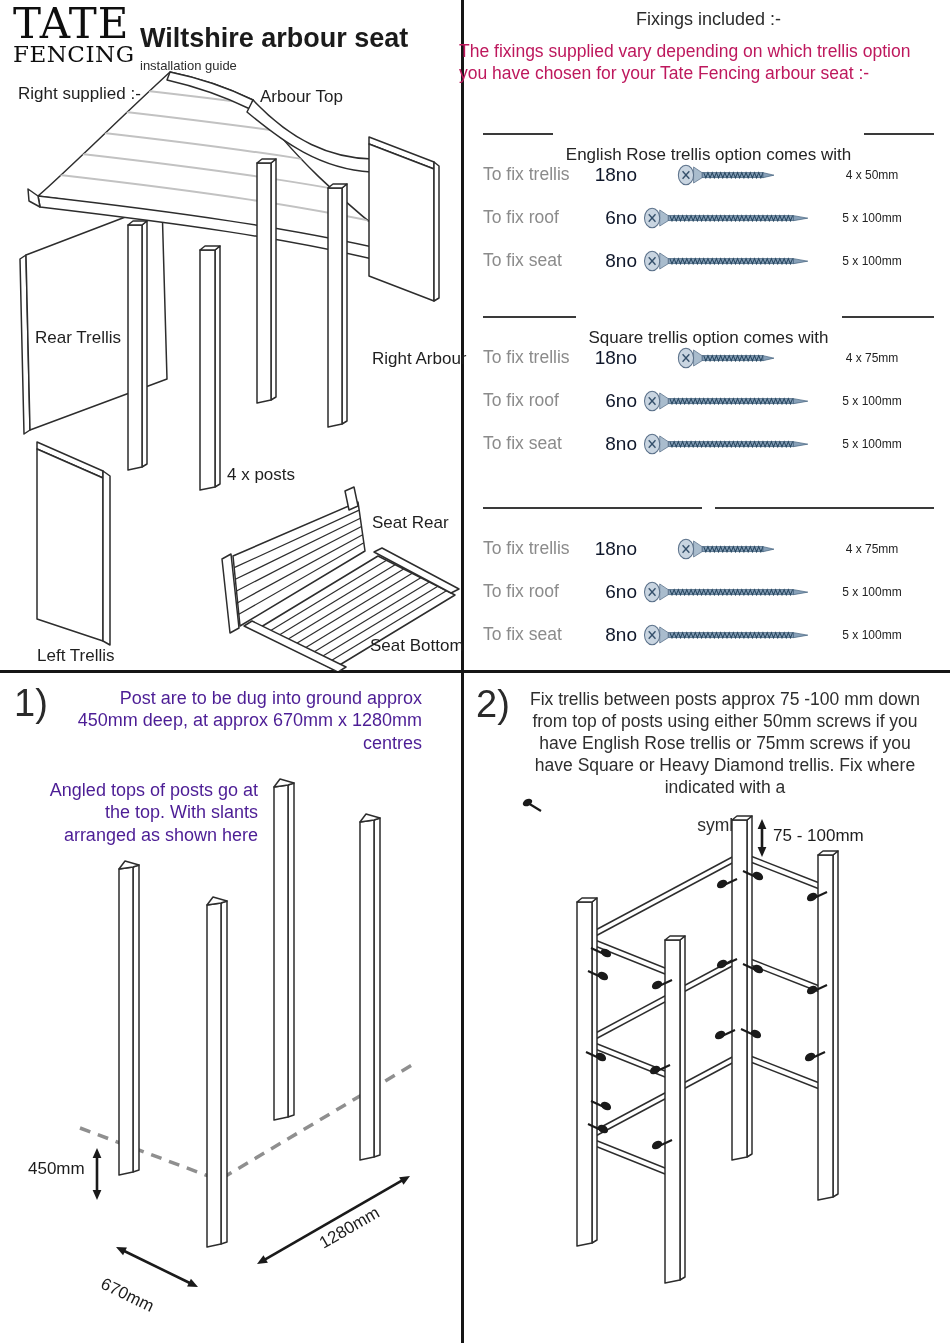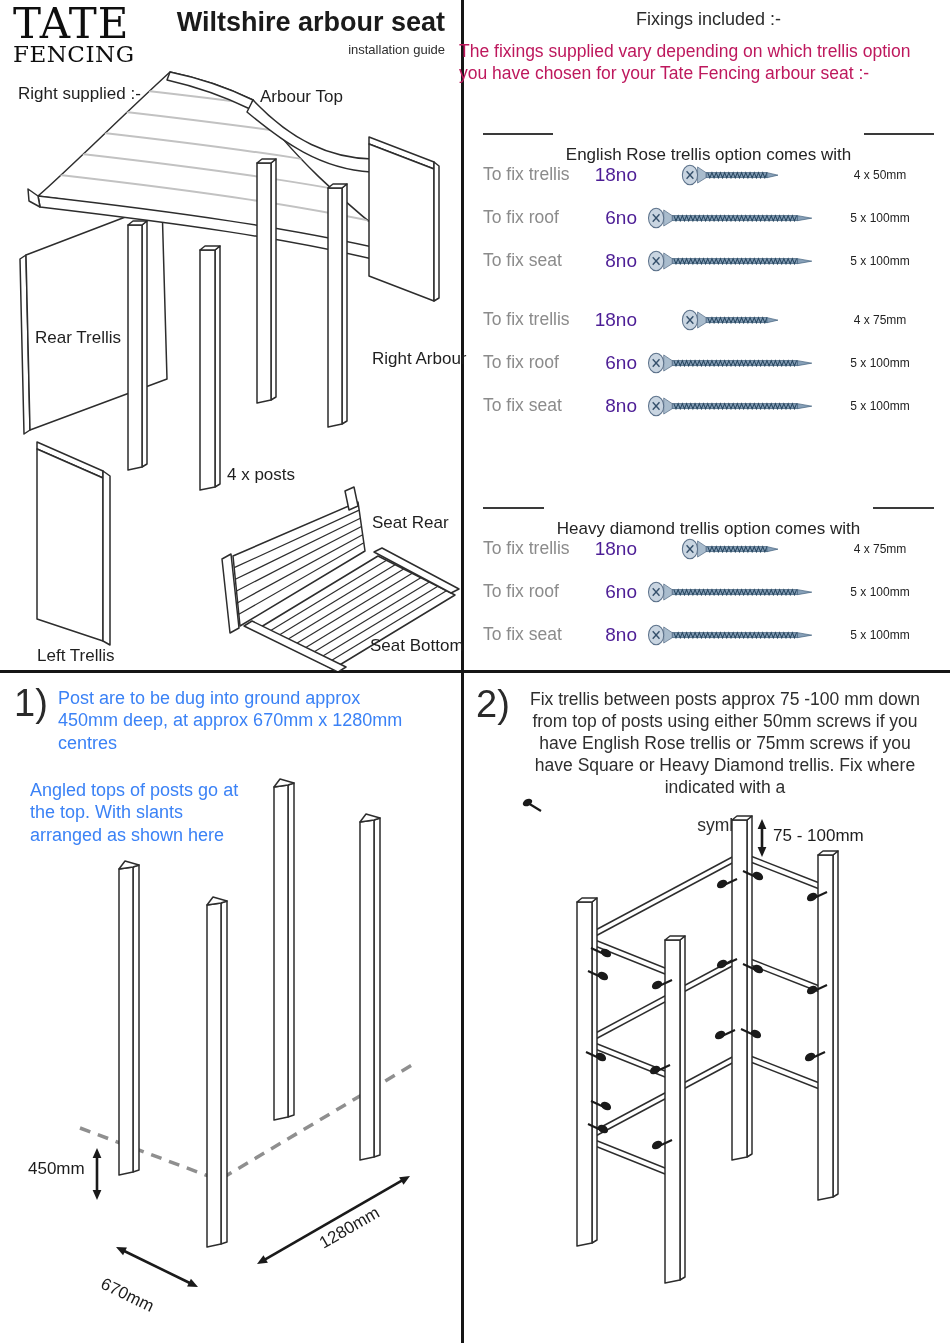--- a/index.html
+++ b/index.html
@@ -6,42 +6,42 @@
   .page{position:relative;width:950px;height:1343px;background:#fff;overflow:hidden;
         font-family:"Liberation Sans",sans-serif;color:#2d2d2d;}
   .abs{position:absolute;}
   .divider-v{left:461px;top:0;width:3px;height:1343px;background:#161616;}
   .divider-h{left:0;top:670px;width:950px;height:3px;background:#161616;}
 
   .logo{left:13px;top:3px;color:#0e0e0e;font-family:"DejaVu Serif",serif;font-weight:400;}
   .logo-top{font-size:42px;line-height:1.0;letter-spacing:1px;}
   .logo-bottom{font-size:23px;line-height:.9;letter-spacing:.5px;margin-top:-1px;}
 
-  .title-block{left:140px;top:8px;width:305px;text-align:right;}
+  .title-block{left:140px;top:24px;width:305px;text-align:left;}
   .title{font-size:27px;font-weight:700;color:#1b1b1b;line-height:1.1;}
   .subtitle{font-size:13px;margin-top:4px;color:#2d2d2d;}
 
   .lbl{font-size:17px;color:#1f1f1f;white-space:nowrap;}
 
   .fx-title{left:467px;top:9px;width:483px;text-align:center;font-size:18px;color:#2b2b2b;}
   .fx-intro{left:459px;top:40px;width:479px;text-align:left;font-size:17.5px;line-height:1.26;color:#be185d;}
 
   .option{left:467px;width:483px;}
   .opt-heading{display:flex;align-items:center;gap:13px;padding:0 16px;height:38px;
                font-size:17px;color:#242424;}
   .opt-heading .hline{flex:1;height:2px;background:#3a3a3a;}
   .opt-heading .htxt{white-space:nowrap;margin-top:41px;}
-  .screw-row{display:flex;align-items:center;height:43px;padding:0 14px 0 16px;}
+  .screw-row{display:flex;align-items:center;height:43px;padding:0 22px 0 16px;}
   .sr-label{width:100px;font-size:17.5px;color:#8b8b8b;}
-  .sr-qty{width:54px;text-align:right;font-size:19px;color:#4c1d95;}
+  .sr-qty{width:54px;text-align:right;font-size:19px;color:#0f172a;}
   .sr-screw{flex:1;display:flex;justify-content:center;align-items:center;}
   .sr-size{width:112px;text-align:center;font-size:12px;color:#232323;}
 
   .step-num{font-size:38px;color:#2a2a2a;}
-  .step-text{text-align:left;font-size:18px;line-height:1.24;color:#3b82f6;}
+  .step-text{text-align:right;font-size:18px;line-height:1.24;color:#4c1d95;}
   .step2-text{text-align:center;font-size:17.5px;line-height:1.26;color:#2e2e2e;}
   .dim{font-size:17px;color:#1d1d1d;white-space:nowrap;}
   .rot{transform-origin:0 0;}
   .pin-inline{vertical-align:-2px;margin:0 3px;}
   svg{display:block;}
   .sr-screw svg{display:inline-block;}
 </style>
 </head>
 <body>
 
@@ -178,20 +178,25 @@
             <ellipse cx="10" cy="13" rx="9" ry="11.5" fill="#c9d5e1" stroke="#5a7089" stroke-width="1.2"></ellipse>
             <line x1="6" y1="8.5" x2="14" y2="17.5" stroke="#35506b" stroke-width="1.6"></line>
             <line x1="14" y1="8.5" x2="6" y2="17.5" stroke="#35506b" stroke-width="1.6"></line>
           </svg>
         </div>
       <div class="sr-size">5 x 100mm</div>
     </div>
   </div>
 
   <div class="abs option" style="top:298px;">
+    <div class="opt-heading">
+      <div class="hline"></div>
+      <div class="htxt">Square trellis option comes with</div>
+      <div class="hline"></div>
+    </div>
     <div class="screw-row">
       <div class="sr-label">To fix trellis</div>
       <div class="sr-qty">18no</div>
       <div class="sr-screw">
           <svg viewBox="0 0 117 26" width="100" height="22">
             <rect x="29" y="10.2" width="72" height="6" fill="#87a0b8" stroke="#3f5d79" stroke-width="0.8"></rect>
             <path d="M31,10.2 L33.5,16.4 L36,10.2 L38.5,16.4 L41,10.2 L43.5,16.4 L46,10.2 L48.5,16.4 L51,10.2 L53.5,16.4 L56,10.2 L58.5,16.4 L61,10.2 L63.5,16.4 L66,10.2 L68.5,16.4 L71,10.2 L73.5,16.4 L76,10.2 L78.5,16.4 L81,10.2 L83.5,16.4 L86,10.2 L88.5,16.4 L91,10.2 L93.5,16.4 L96,10.2 L98.5,16.4 L101,10.2" fill="none" stroke="#27465f" stroke-width="1.2"></path>
             <polygon points="101,10.2 114,13.2 101,16.2" fill="#87a0b8" stroke="#3f5d79" stroke-width="0.8"></polygon>
             <polygon points="19,3.5 29,10.2 29,16.2 19,22.5" fill="#a9bccd" stroke="#5a7089" stroke-width="0.9"></polygon>
             <ellipse cx="10" cy="13" rx="9" ry="11.5" fill="#c9d5e1" stroke="#5a7089" stroke-width="1.2"></ellipse>
@@ -231,21 +236,20 @@
             <line x1="14" y1="8.5" x2="6" y2="17.5" stroke="#35506b" stroke-width="1.6"></line>
           </svg>
         </div>
       <div class="sr-size">5 x 100mm</div>
     </div>
   </div>
 
   <div class="abs option" style="top:489px;">
     <div class="opt-heading">
       <div class="hline"></div>
-      <div class="htxt">Heavy diamond trellis option comes with</div>
       <div class="hline"></div>
     </div>
     <div class="screw-row">
       <div class="sr-label">To fix trellis</div>
       <div class="sr-qty">18no</div>
       <div class="sr-screw">
           <svg viewBox="0 0 117 26" width="100" height="22">
             <rect x="29" y="10.2" width="72" height="6" fill="#87a0b8" stroke="#3f5d79" stroke-width="0.8"></rect>
             <path d="M31,10.2 L33.5,16.4 L36,10.2 L38.5,16.4 L41,10.2 L43.5,16.4 L46,10.2 L48.5,16.4 L51,10.2 L53.5,16.4 L56,10.2 L58.5,16.4 L61,10.2 L63.5,16.4 L66,10.2 L68.5,16.4 L71,10.2 L73.5,16.4 L76,10.2 L78.5,16.4 L81,10.2 L83.5,16.4 L86,10.2 L88.5,16.4 L91,10.2 L93.5,16.4 L96,10.2 L98.5,16.4 L101,10.2" fill="none" stroke="#27465f" stroke-width="1.2"></path>
             <polygon points="101,10.2 114,13.2 101,16.2" fill="#87a0b8" stroke="#3f5d79" stroke-width="0.8"></polygon>

